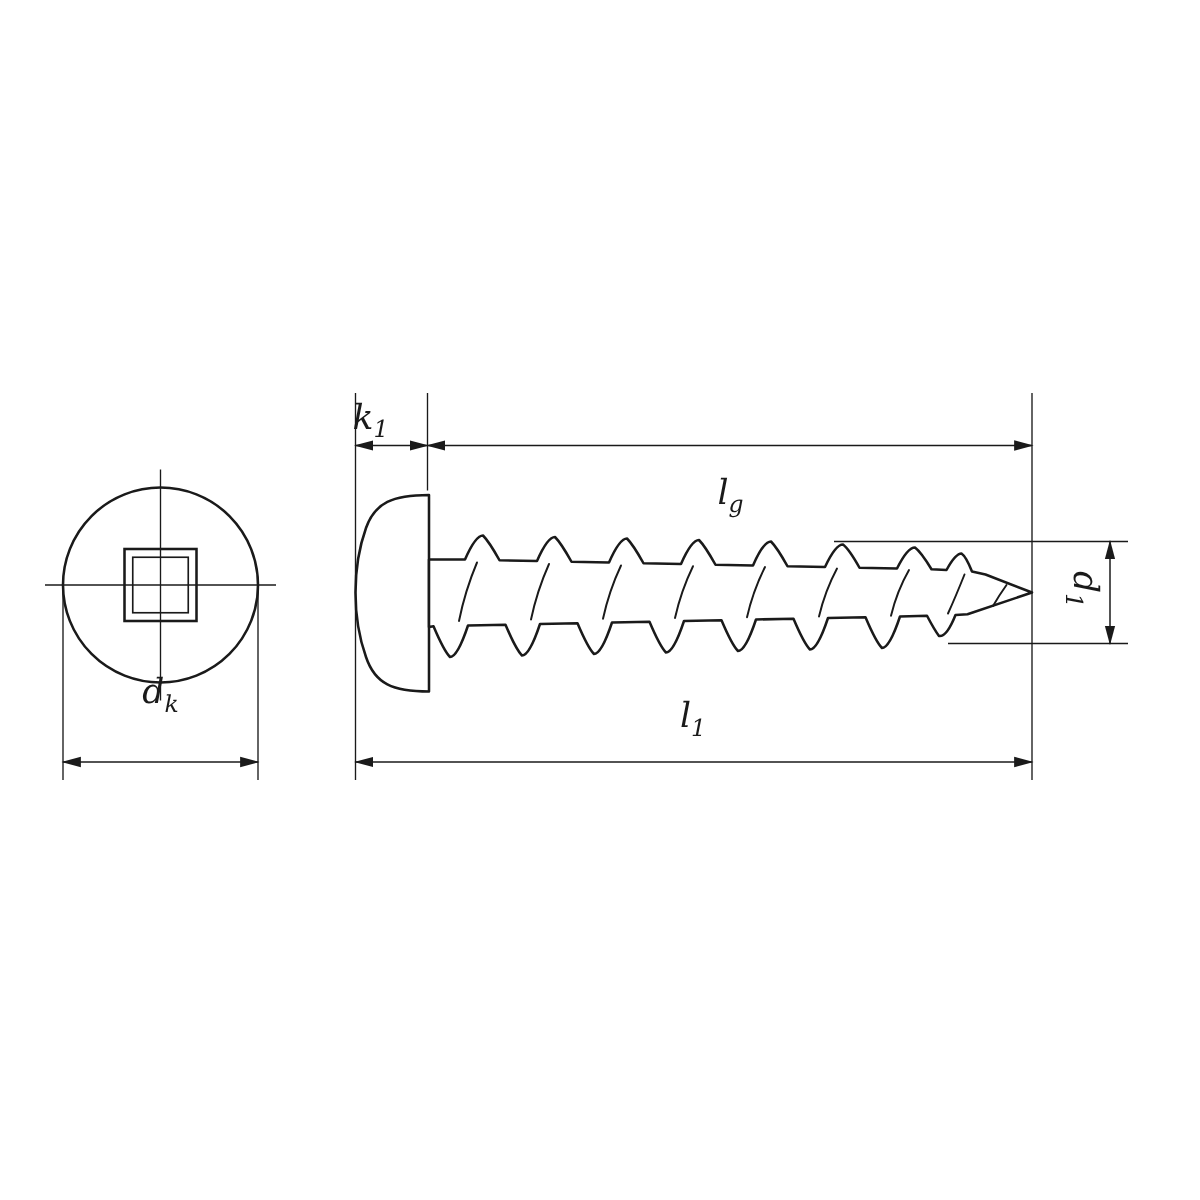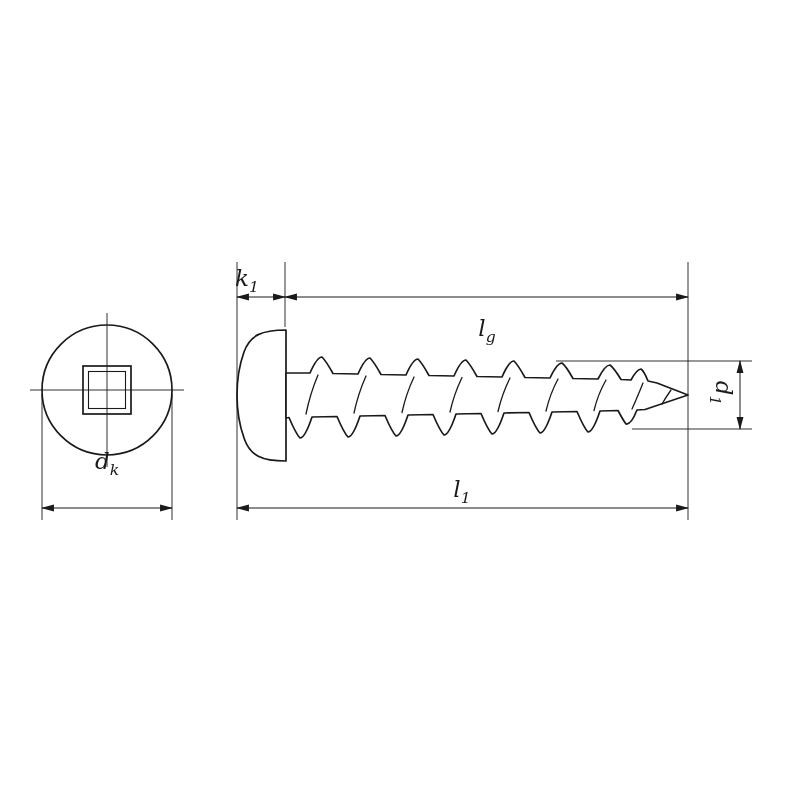--- a/index.html
+++ b/index.html
@@ -117,17 +117,17 @@
   </div>
 
   <div class="dim-label rot" style="left:721px; top:393px;">
     <span>d</span><sub>1</sub>
   </div>
 
   <div class="dim-label" style="left:107px; top:464px;">
     <span>d</span><sub>k</sub>
   </div>
 
-  <div class="dim-label" style="left:462px; top:492px;">
+  <div class="dim-label" style="left:462px; top:480px;">
     <span>l</span><sub>1</sub>
   </div>
 
 </div>
 
 </body></html>

